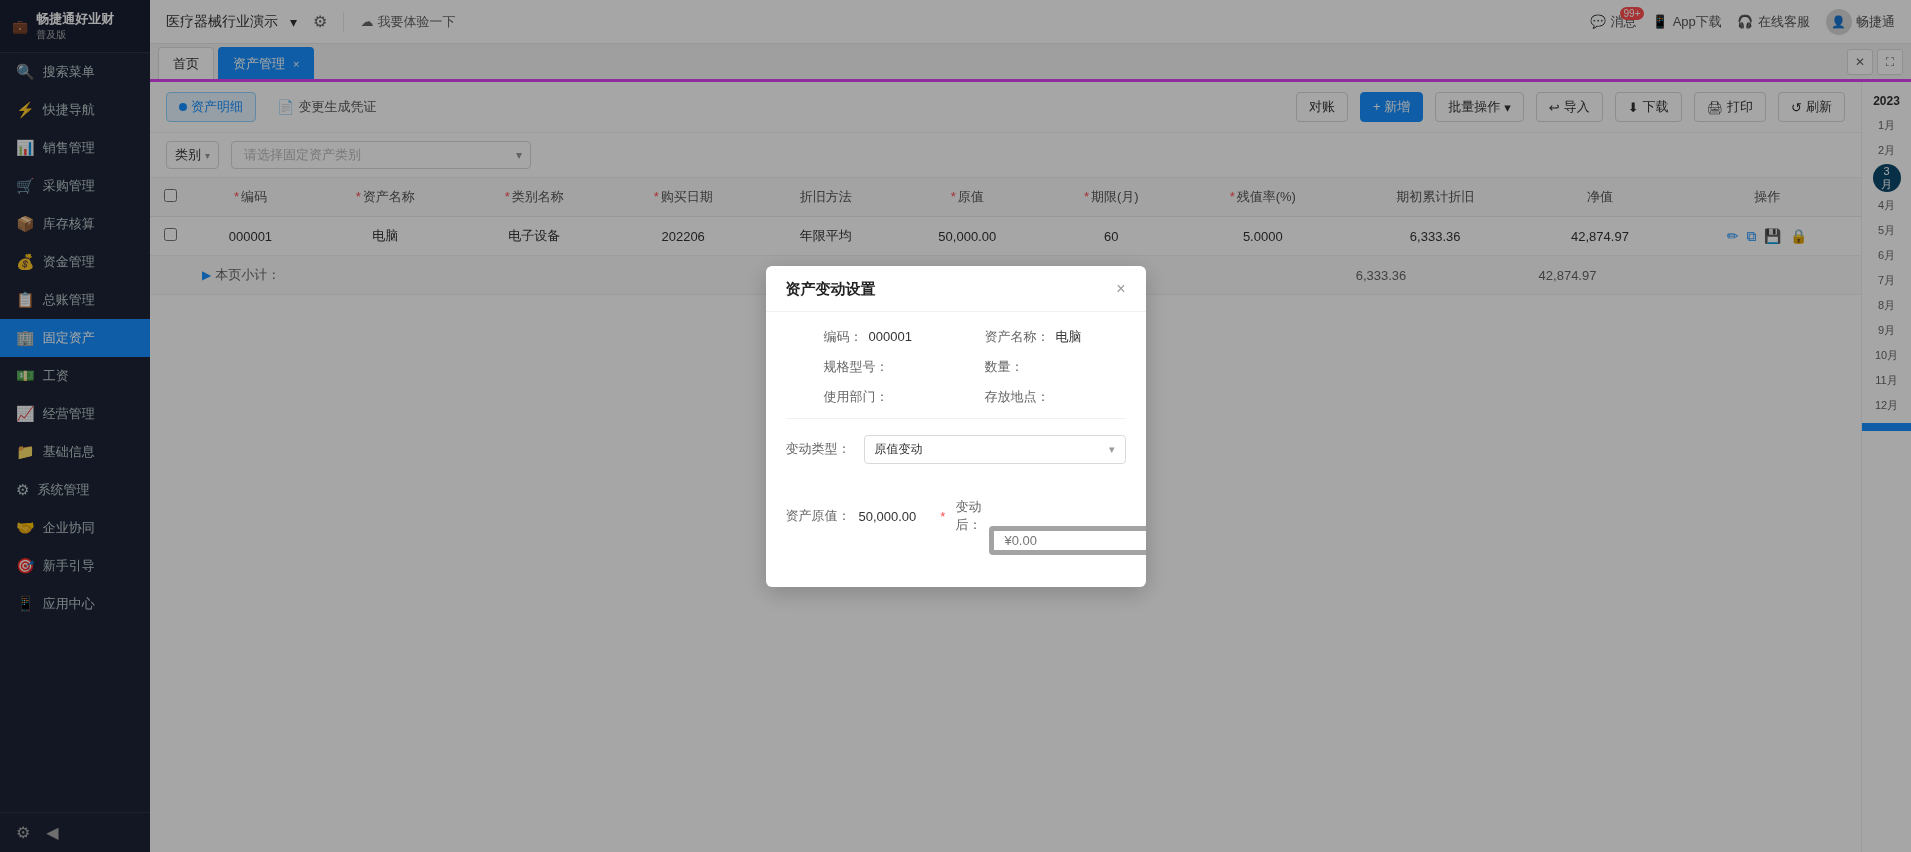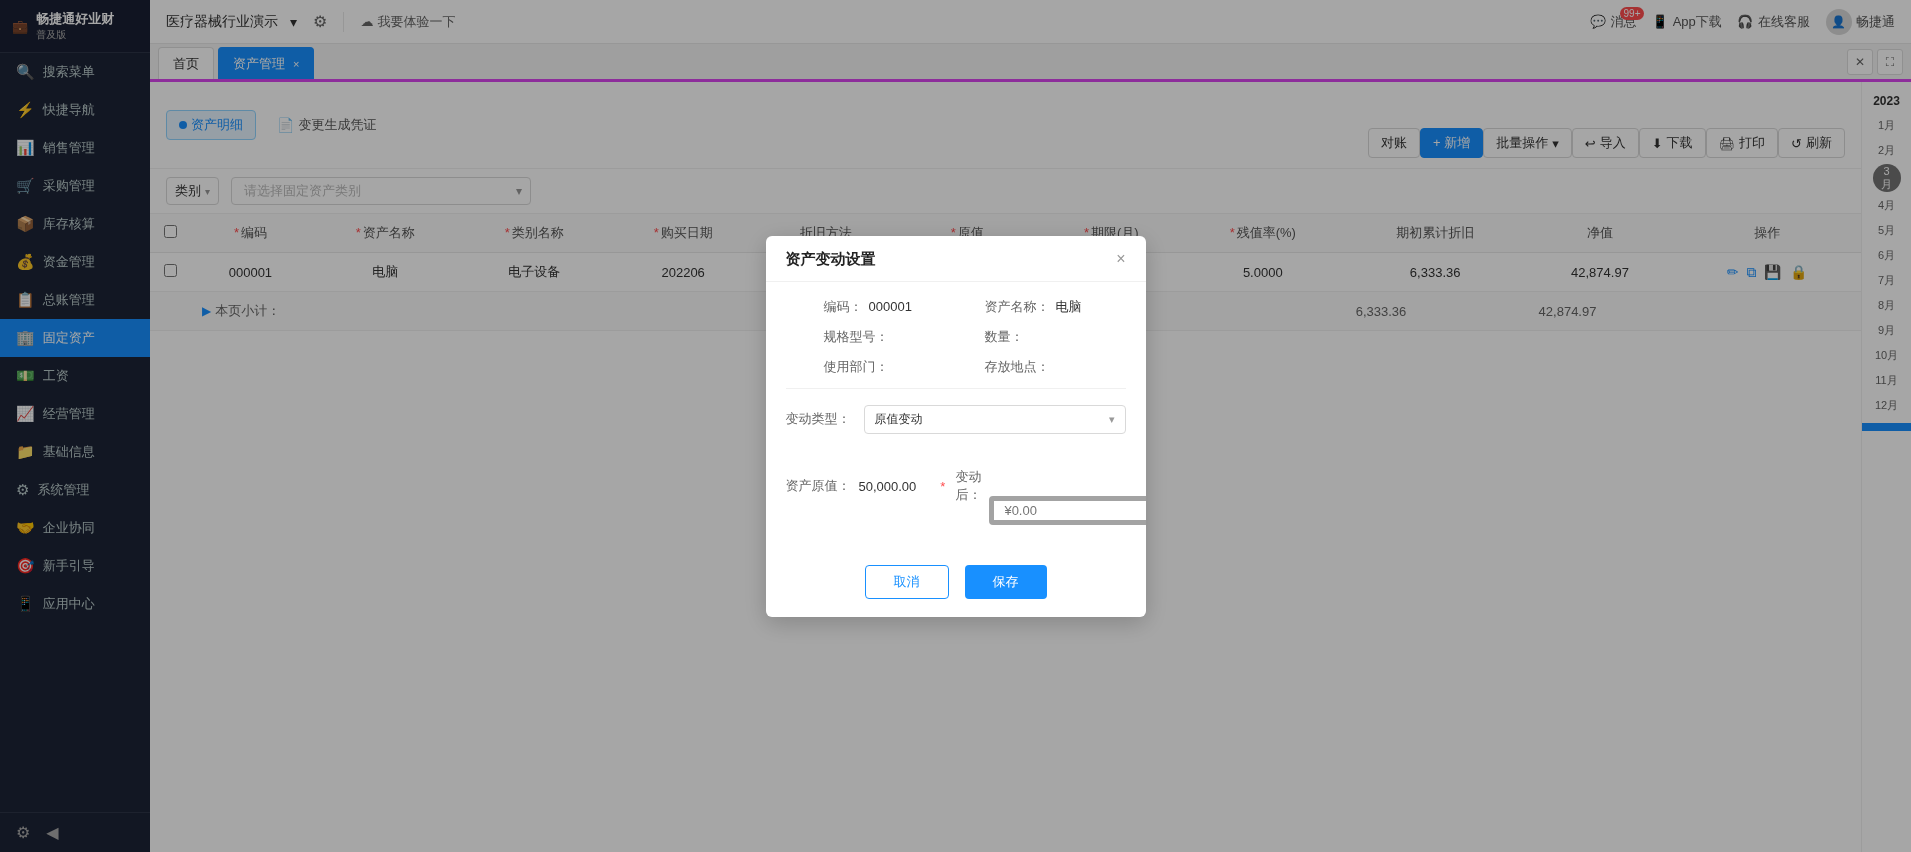--- a/index.html
+++ b/index.html
@@ -43,21 +43,21 @@
     .content { flex: 1; background: #f0f2f5; overflow: hidden; position: relative; display: flex; }
 
     
     .asset-panel { flex: 1; background: #fff; margin: 0; padding: 0; display: flex; flex-direction: column; overflow: hidden; }
     .asset-toolbar { display: flex; align-items: center; padding: 10px 16px; gap: 8px; border-bottom: 1px solid #f0f0f0; flex-shrink: 0; }
     .tab-btn { display: flex; align-items: center; gap: 4px; padding: 5px 12px; border-radius: 4px; font-size: 13px; cursor: pointer; border: none; }
     .tab-btn.active { background: #e6f4ff; color: #1890ff; border: 1px solid #91d5ff; }
     .tab-btn.normal { background: #fff; color: #555; border: 1px solid transparent; }
     .tab-btn .dot { width: 8px; height: 8px; background: #1890ff; border-radius: 50%; }
     .tab-btn .doc-icon { font-size: 14px; }
-    .toolbar-right { margin-left: auto; display: flex; align-items: flex-start; gap: 0; margin-top: 36px; }
+    .toolbar-right { margin-left: auto; display: flex; align-items: flex-start; gap: 12px; }
     .btn { padding: 5px 12px; border-radius: 4px; font-size: 13px; cursor: pointer; border: 1px solid #d9d9d9; background: #fff; color: #333; display: flex; align-items: center; gap: 4px; }
     .btn.primary { background: #1890ff; color: #fff; border-color: #1890ff; }
     .btn.dropdown { gap: 4px; }
 
     
     .filter-row { display: flex; align-items: center; padding: 8px 16px; gap: 12px; border-bottom: 1px solid #f0f0f0; flex-shrink: 0; }
     .filter-select { display: flex; align-items: center; gap: 4px; border: 1px solid #d9d9d9; border-radius: 4px; padding: 4px 8px; font-size: 13px; cursor: pointer; background: #fff; }
     .filter-select .arrow { color: #999; font-size: 10px; }
     .filter-input { flex: 1; max-width: 300px; display: flex; align-items: center; border: 1px solid #d9d9d9; border-radius: 4px; overflow: hidden; }
     .filter-input span { padding: 4px 8px; color: #999; font-size: 13px; }
@@ -352,21 +352,21 @@
           </tbody>
         </table>
       </div>
 
     </div>
 
     <div class="right-timeline">
       <div class="timeline-section">2023</div>
       <div class="timeline-item">1月</div>
       <div class="timeline-item">2月</div>
-      <div class="timeline-item active" style="background:#737373;color:#fff;border-radius:50%;width:28px;height:28px;">3月</div>
+      <div class="timeline-item active" style="background:#0c4a6e;color:#fff;border-radius:50%;width:28px;height:28px;">3月</div>
       <div class="timeline-item">4月</div>
       <div class="timeline-item">5月</div>
       <div class="timeline-item">6月</div>
       <div class="timeline-item">7月</div>
       <div class="timeline-item">8月</div>
       <div class="timeline-item">9月</div>
       <div class="timeline-item">10月</div>
       <div class="timeline-item">11月</div>
       <div class="timeline-item">12月</div>
       <div style="width:100%;height:8px;background:#1890ff;margin-top:4px;cursor:pointer;"></div>
@@ -425,18 +425,14 @@
       </div>
 
       <div class="modal-amount-row">
         <label>资产原值：</label>
         <span class="amount-value">50,000.00</span>
         <span style="margin-left:16px; color:#ff4d4f;">*</span>
         <span style="color:#666; font-size:13px; margin-left:2px;">变动后：</span>
         <input class="modal-input" type="text" placeholder="¥0.00" style="">
       </div>
     </div>
-    <div class="modal-footer">
-      <button class="btn-cancel">取消</button>
-      <button class="btn-save">保存</button>
-    </div>
   </div>
 </div>
 
 </body></html>

